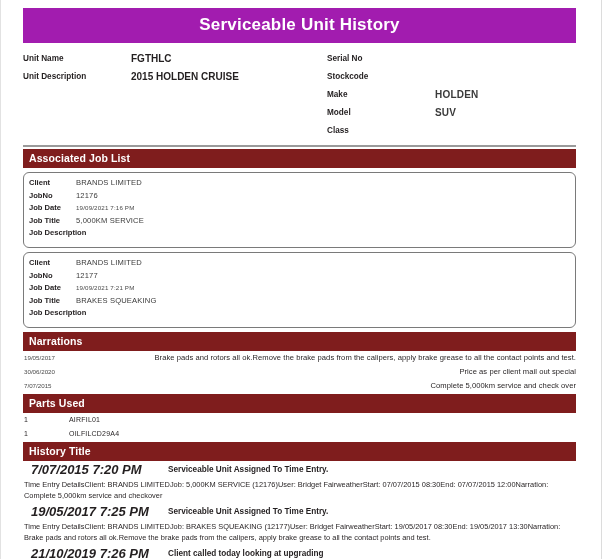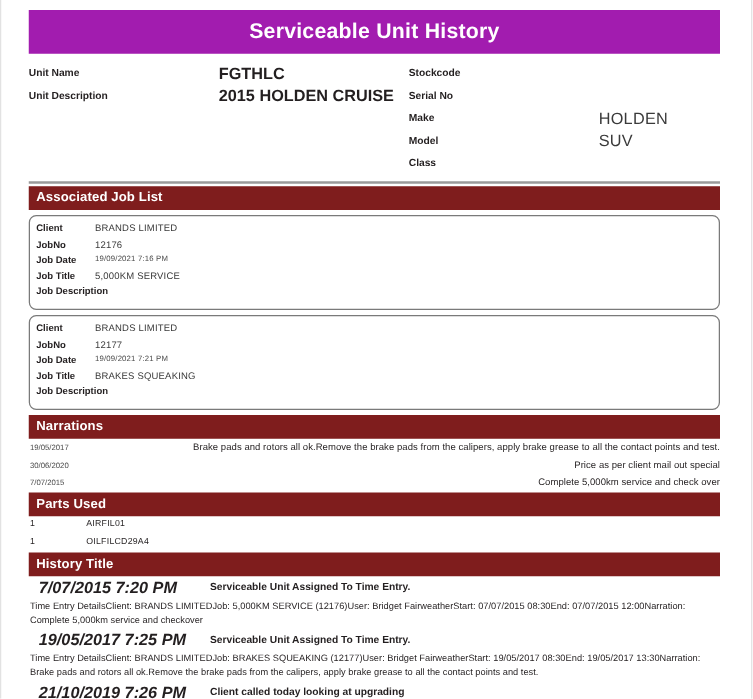--- a/index.html
+++ b/index.html
@@ -57,27 +57,26 @@
     line-height: 18px;
   }
   .hlabel {
     font-size: 8.2px;
     font-weight: bold;
     color: #231f20;
     width: 108px;
     flex: 0 0 108px;
   }
   .hvalue {
-    font-size: 13px;
-    font-weight: bold;
-    color: #231f20;
-    margin-left: 44px;
+    font-size: 10px;
+    font-weight: bold;
+    color: #231f20;
   }
   .hvalue.light {
-    font-weight: normal;
+    font-weight: bold;
     color: #3a3a3a;
     letter-spacing: .2px;
   }
 
   
   .rule {
     height: 2px;
     background: #9a9a9a;
     margin-top: 5px;
   }
@@ -207,25 +206,25 @@
           <span class="hlabel">Unit Name</span>
           <span class="hvalue">FGTHLC</span>
         </div>
         <div class="hrow">
           <span class="hlabel">Unit Description</span>
           <span class="hvalue">2015 HOLDEN CRUISE</span>
         </div>
       </div>
       <div class="hcol hcol-right">
         <div class="hrow">
+          <span class="hlabel">Serial No</span>
+          <span class="hvalue light"></span>
+        </div>
+        <div class="hrow">
           <span class="hlabel">Stockcode</span>
-          <span class="hvalue light"></span>
-        </div>
-        <div class="hrow">
-          <span class="hlabel">Serial No</span>
           <span class="hvalue light"></span>
         </div>
         <div class="hrow">
           <span class="hlabel">Make</span>
           <span class="hvalue light">HOLDEN</span>
         </div>
         <div class="hrow">
           <span class="hlabel">Model</span>
           <span class="hvalue light">SUV</span>
         </div>

